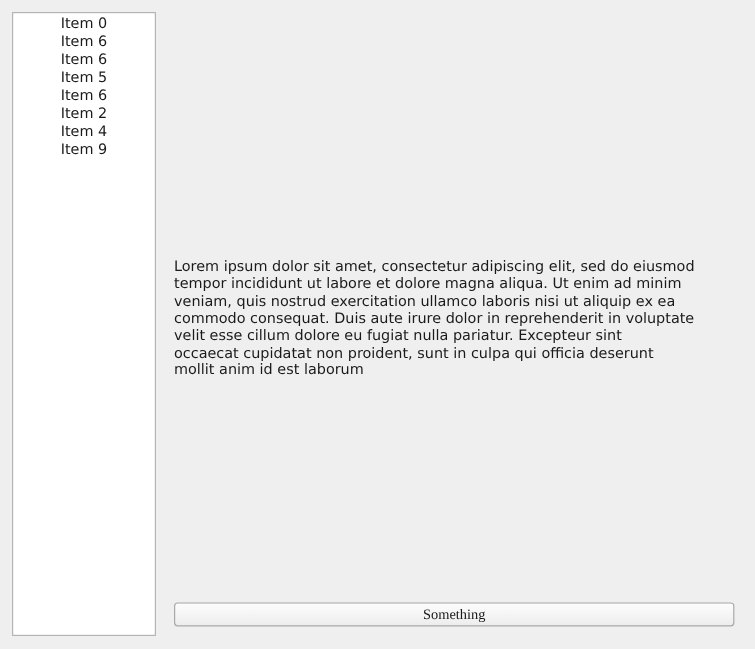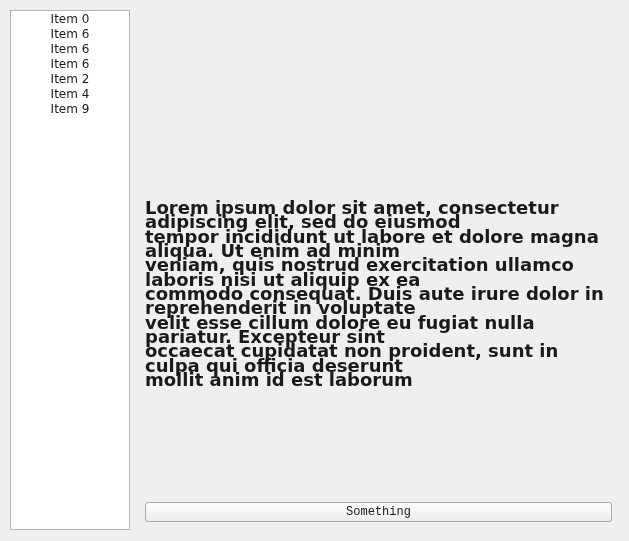--- a/index.html
+++ b/index.html
@@ -37,51 +37,51 @@
   .list-item {
     height: 15px;
     line-height: 15px;
     text-align: center;
     font-size: 12px;
     cursor: default;
     user-select: none;
   }
   .paragraph {
     position: absolute;
-    left: 145px; top: 201px;
+    left: 145px; top: 215px;
     width: 470px;
-    font-size: 18px;
+    font-size: 12px;
     line-height: 14.33px;
     white-space: pre-line;
-    font-weight: bold;
   }
   .btn {
     position: absolute;
     left: 145px; top: 502px;
     width: 467px; height: 20px;
     border: 1px solid var(--button-border);
     border-radius: 3px;
     background: linear-gradient(to bottom, var(--button-grad-top), var(--button-grad-bottom));
-    font-family: Liberation Mono, monospace;
+    font-family: Liberation Serif, serif;
     font-size: 12px;
     color: var(--text-color);
     text-align: center;
     line-height: 17px;
     cursor: default;
   }
 </style>
 </head>
 <body>
 
 <div class="window">
 
   <div class="listbox">
     <div class="list-item">Item 0</div>
     <div class="list-item">Item 6</div>
     <div class="list-item">Item 6</div>
+    <div class="list-item">Item 5</div>
     <div class="list-item">Item 6</div>
     <div class="list-item">Item 2</div>
     <div class="list-item">Item 4</div>
     <div class="list-item">Item 9</div>
   </div>
 
   <div class="paragraph">Lorem ipsum dolor sit amet, consectetur adipiscing elit, sed do eiusmod
 tempor incididunt ut labore et dolore magna aliqua. Ut enim ad minim
 veniam, quis nostrud exercitation ullamco laboris nisi ut aliquip ex ea
 commodo consequat. Duis aute irure dolor in reprehenderit in voluptate

